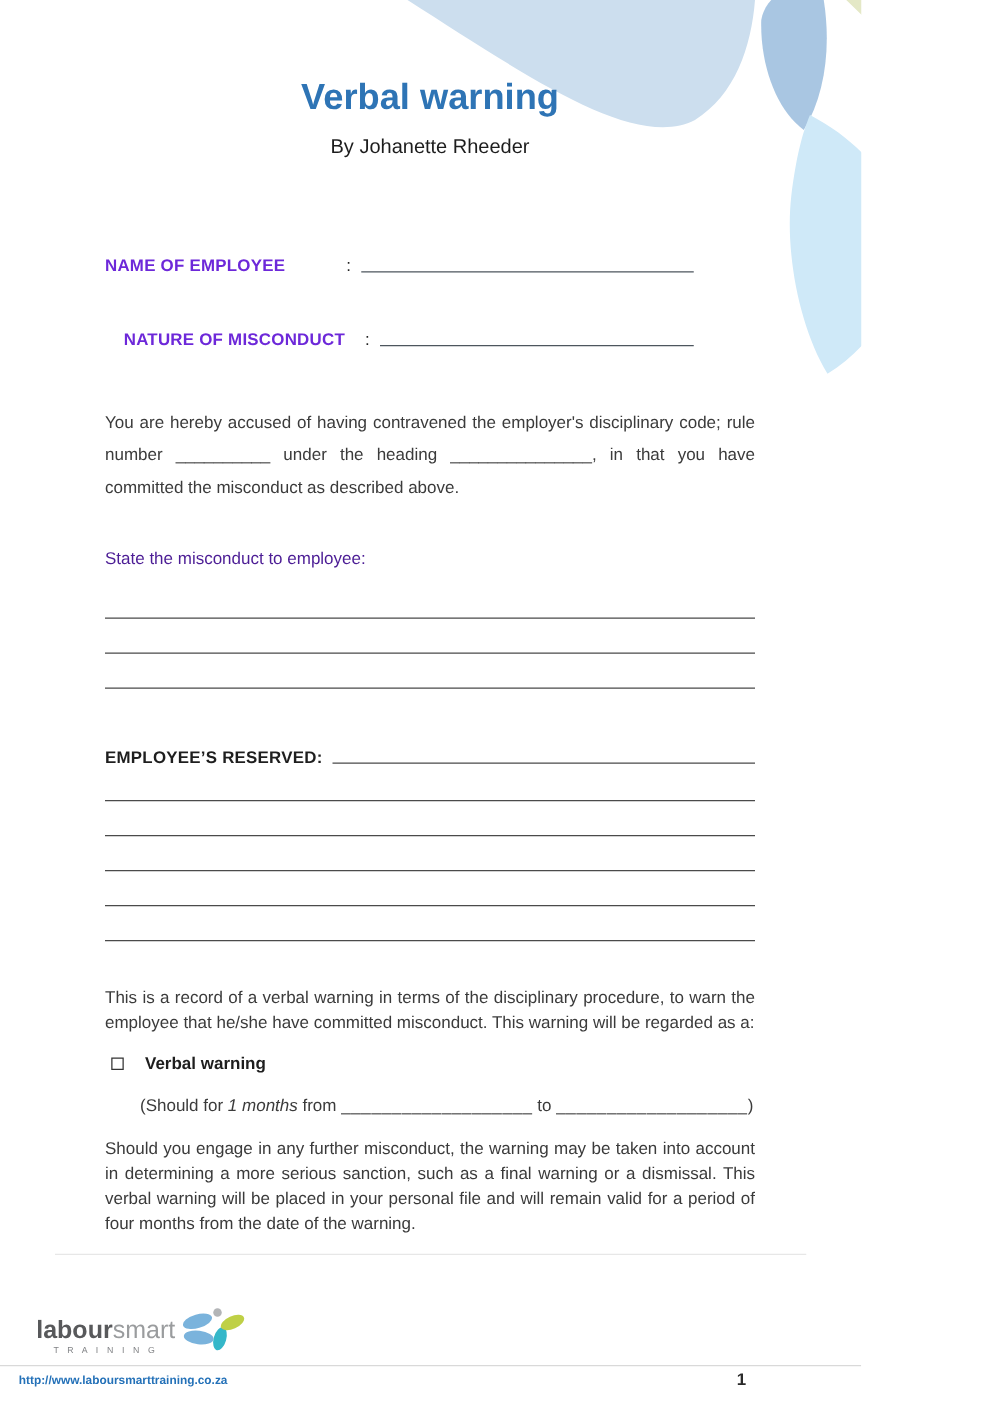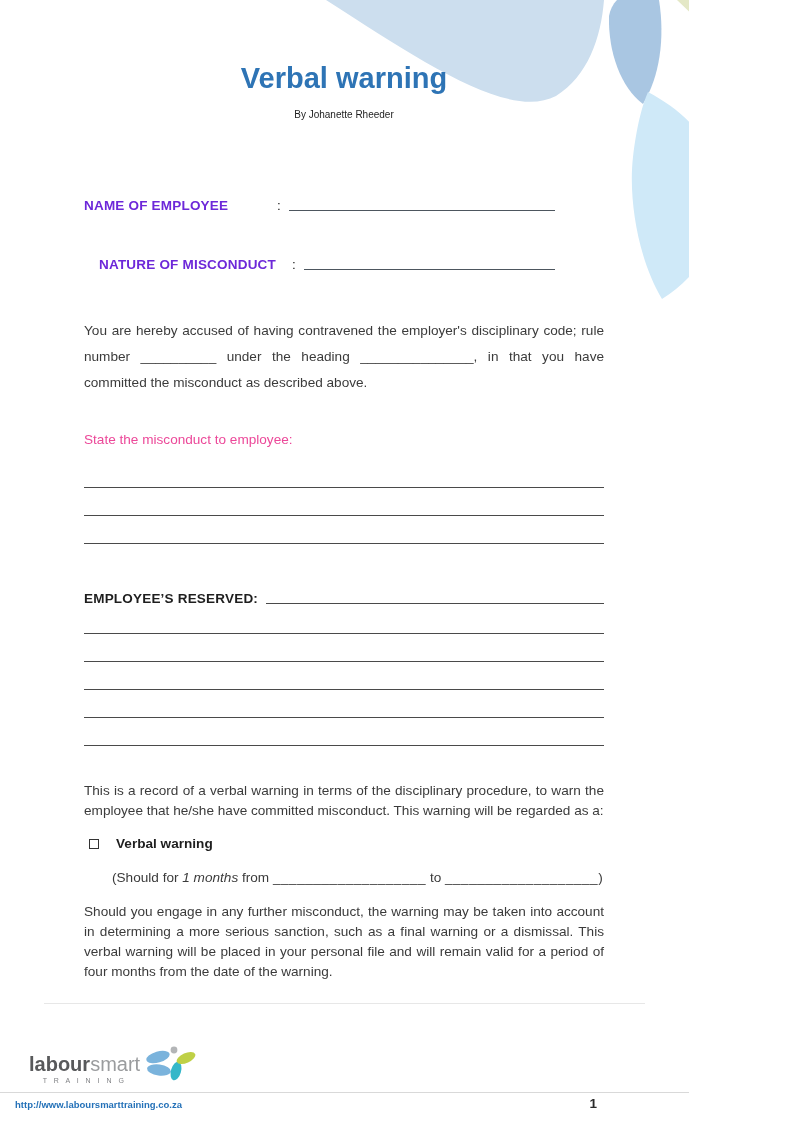--- a/index.html
+++ b/index.html
@@ -19,36 +19,36 @@
     margin:62px 0 0 0;
     text-align:center;
     font-size:29px;
     font-weight:bold;
     letter-spacing:0px;
     color:#2e74b5;
   }
   .byline{
     margin-top:14px;
     text-align:center;
-    font-size:10px;
+    font-size:16px;
     color:#1d1d1d;
   }
   .field-row{display:flex;align-items:flex-end;font-size:13.5px;}
   .row-name{margin-top:76px;}
   .row-nature{margin-top:42px;margin-left:15px;}
   .field-label{font-weight:bold;color:#6d28d9;width:193px;flex:none;letter-spacing:0.2px;}
   .field-colon{flex:none;color:#222;}
   .fill-line{flex:1;border-bottom:1.4px solid #4d565e;margin:0 49px 2px 8px;height:14px;}
   .para{
     text-align:justify;
     font-size:13.6px;
     color:#3b3b3b;
   }
   .para-accusation{margin-top:46px;line-height:26px;}
-  .state-label{margin-top:36px;font-size:13.6px;color:#ec4899;}
+  .state-label{margin-top:36px;font-size:13.6px;color:#4c1d95;}
   .rules{margin-top:7px;}
   .rule{height:27px;border-bottom:1.1px solid #4a4a4a;}
   .ev-row{margin-top:45px;display:flex;align-items:flex-end;font-size:13.5px;}
   .ev-label{font-weight:bold;color:#1e1e1e;flex:none;letter-spacing:0.2px;}
   .ev-line{flex:1;border-bottom:1.2px solid #4a4a4a;margin:0 0 2px 8px;height:14px;}
   .ev-rules{margin-top:0px;}
   .para-record{margin-top:35px;line-height:20px;}
   .check-row{margin-top:15px;display:flex;align-items:center;}
   .checkbox{
     width:8px;height:8px;flex:none;

